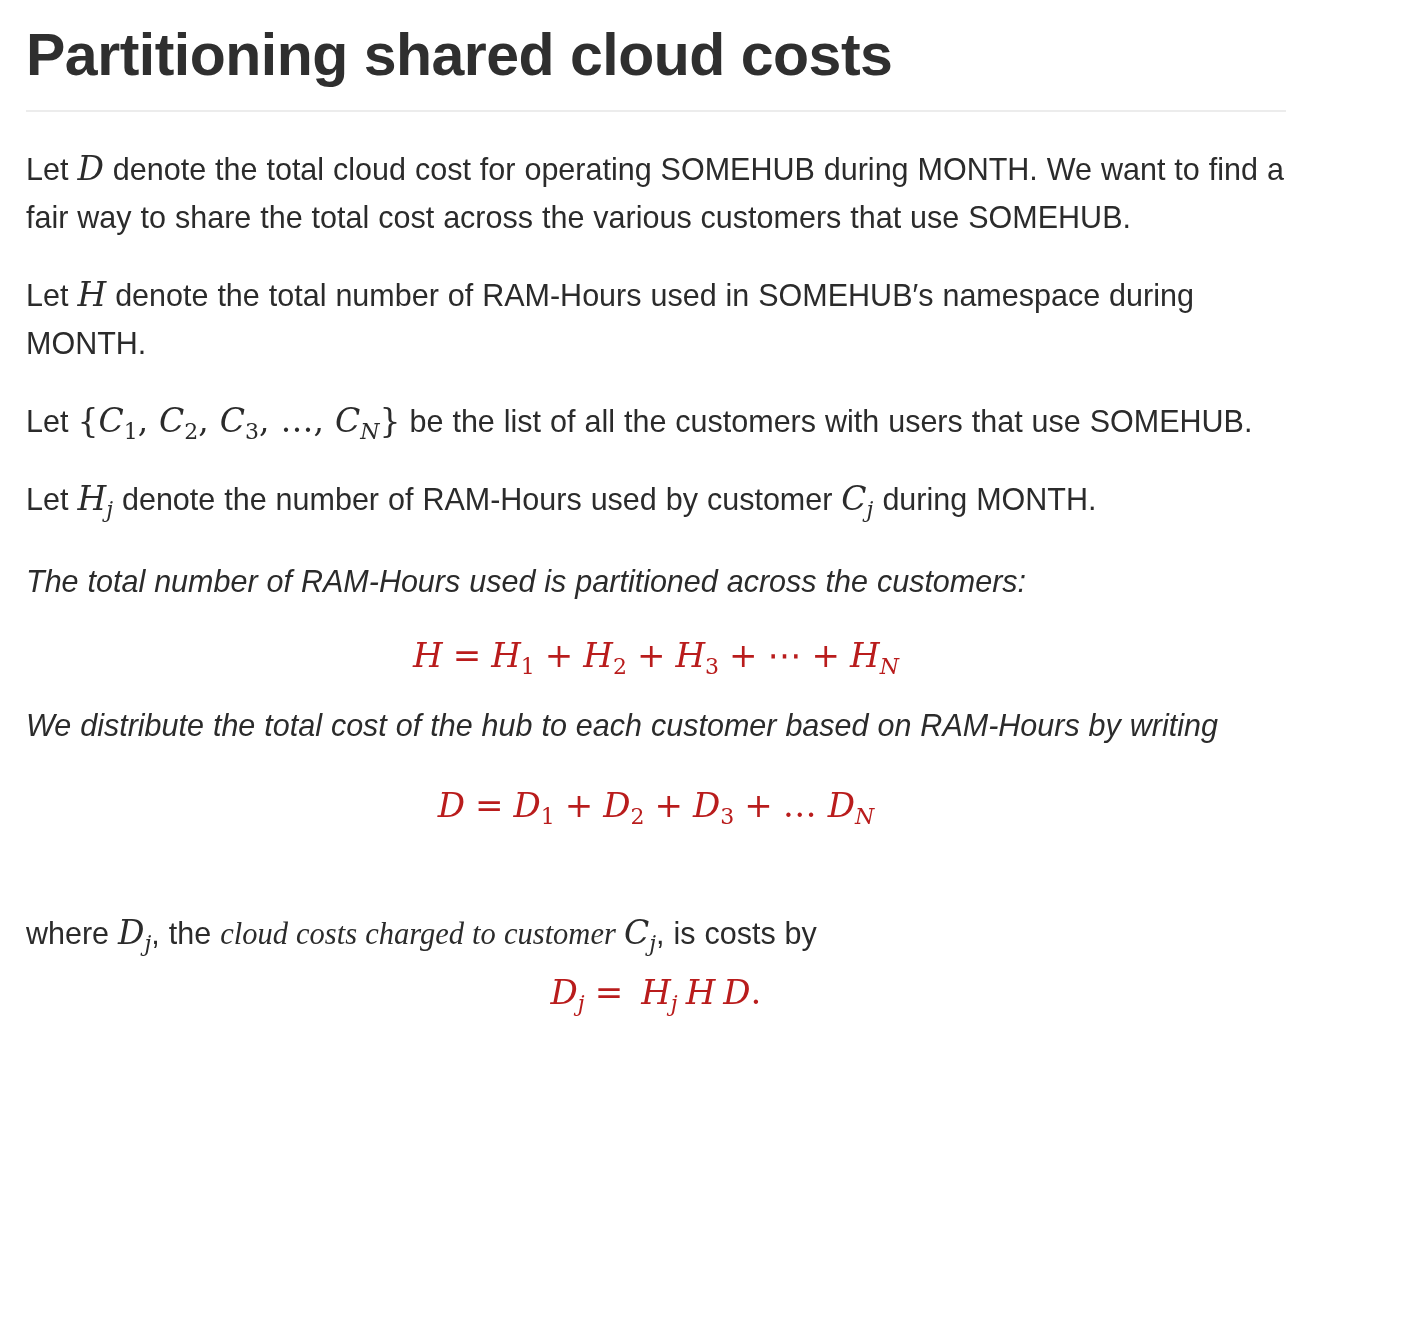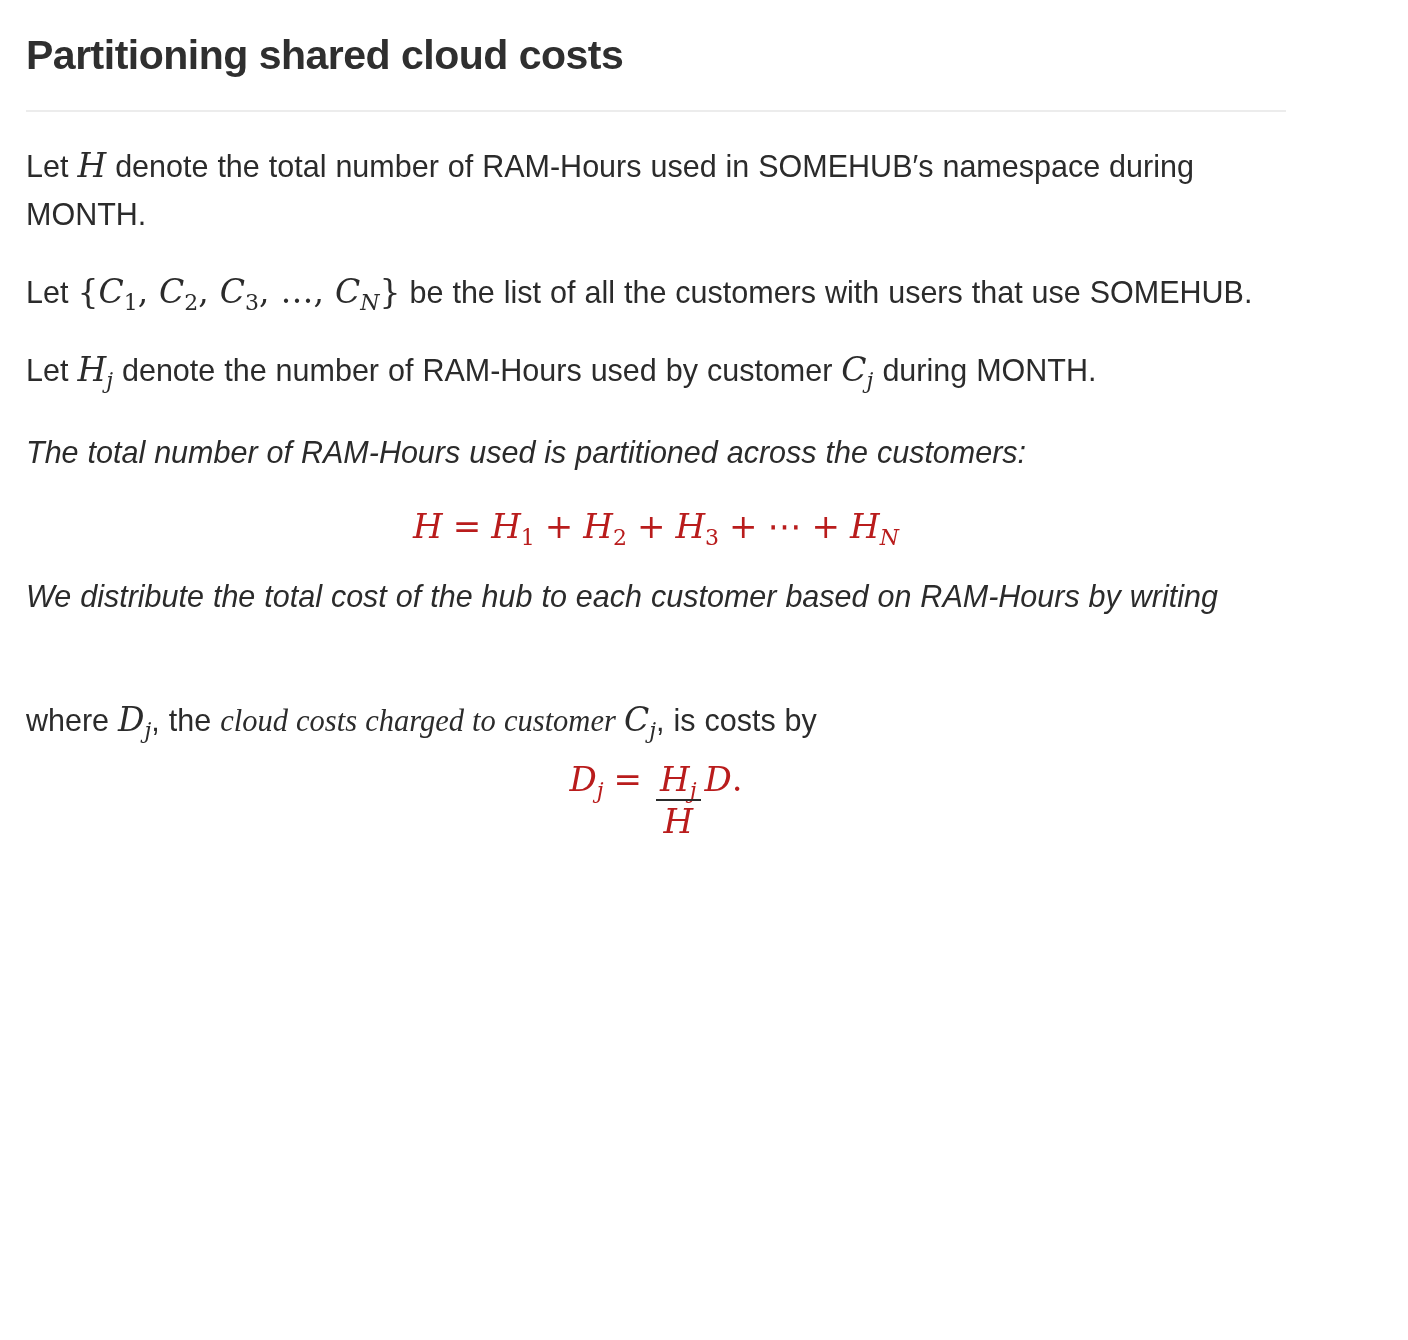--- a/index.html
+++ b/index.html
@@ -5,21 +5,21 @@
     html, body { margin: 0; padding: 0; background: #ffffff; }
     body {
       width: 1408px; height: 1340px; overflow: hidden;
       font-family: "Liberation Sans", sans-serif;
       color: #2b2b2b;
     }
     .page { position: relative; padding: 0 0 0 26px; width: 1260px; }
     h1 {
       margin: 0; padding-top: 20px;
       font-family: "Liberation Sans", sans-serif;
-      font-weight: 700; font-size: 41px; line-height: 70px;
+      font-weight: 700; font-size: 59px; line-height: 70px;
       color: #2f2f2f; letter-spacing: -0.5px;
     }
     .rule { height: 2px; background: #ececec; margin-top: 20px; width: 1260px; }
     p {
       margin: 0; font-size: 30.5px; line-height: 48px; color: #2b2b2b;
       word-spacing: 0.5px;
     }
     .m { font-family: "DejaVu Serif", "Liberation Serif", serif; font-style: italic; font-size: 33px; }
     .mr { font-family: "DejaVu Serif", "Liberation Serif", serif; font-style: normal; font-size: 33px; }
     sub.s { font-size: 22px; vertical-align: -7px; line-height: 0; }
@@ -31,46 +31,48 @@
     .p5 { margin-top: 34px; font-style: italic; }
     .eq {
       text-align: center; font-family: "DejaVu Serif", "Liberation Serif", serif;
       font-size: 34px; color: #b91c1c; width: 1260px;
     }
     .eq1 { margin-top: 22px; height: 56px; line-height: 56px; }
     .p6 { margin-top: 18px; font-style: italic; }
     .eq2 { margin-top: 28px; height: 56px; line-height: 56px; }
     .p7 { margin-top: 76px; }
     .eq3 { margin-top: 14px; height: 110px; display: flex; justify-content: center; align-items: flex-start; }
-    .frac { display: inline-flex; flex-direction: column; align-items: center; margin: 0 4px; vertical-align: middle; }
+    .frac { display: inline-flex; flex-direction: row; align-items: center; margin: 0 4px; vertical-align: middle; }
     .frac .num, .frac .den { font-style: italic; font-size: 34px; line-height: 40px; padding: 0 4px; }
     .frac .bar { height: 2px; background: #2b2b2b; width: 100%; }
     .op { font-style: normal; margin: 0 10px; }
     em.it { font-style: italic; font-family: Liberation Serif, serif; }
   </style>
 </head>
 <body>
 
 <div class="page">
   <h1>Partitioning shared cloud costs</h1>
   <div class="rule"></div>
 
+  <p class="p1"><span>Let </span><span class="m">D</span><span> denote the total cloud cost for operating SOMEHUB during MONTH. We want to find a fair way to share the total cost across the various customers that use SOMEHUB.</span></p>
 
   <p class="p2"><span>Let </span><span class="m">H</span><span> denote the total number of RAM-Hours used in SOMEHUB′s namespace during MONTH.</span></p>
 
   <p class="p3"><span>Let </span><span class="mr">{</span><span class="m">C</span><sub class="s mr">1</sub><span class="mr">, </span><span class="m">C</span><sub class="s mr">2</sub><span class="mr">, </span><span class="m">C</span><sub class="s mr">3</sub><span class="mr">, </span><span class="mr">…</span><span class="mr">, </span><span class="m">C</span><sub class="si">N</sub><span class="mr">}</span><span> be the list of all the customers with users that use SOMEHUB.</span></p>
 
   <p class="p4"><span>Let </span><span class="m">H</span><sub class="si">j</sub><span> denote the number of RAM-Hours used by customer </span><span class="m">C</span><sub class="si">j</sub><span> during MONTH.</span></p>
 
   <p class="p5">The total number of RAM-Hours used is partitioned across the customers:</p>
 
   <div class="eq eq1"><i>H</i><span class="op">=</span><i>H</i><sub class="s">1</sub><span class="op">+</span><i>H</i><sub class="s">2</sub><span class="op">+</span><i>H</i><sub class="s">3</sub><span class="op">+</span><span>⋯</span><span class="op">+</span><i>H</i><sub class="si">N</sub></div>
 
   <p class="p6">We distribute the total cost of the hub to each customer based on RAM-Hours by writing</p>
 
+  <div class="eq eq2"><i>D</i><span class="op">=</span><i>D</i><sub class="s">1</sub><span class="op">+</span><i>D</i><sub class="s">2</sub><span class="op">+</span><i>D</i><sub class="s">3</sub><span class="op">+</span><span>…</span> <i>D</i><sub class="si">N</sub></div>
 
   <p class="p7"><span>where </span><span class="m">D</span><sub class="si">j</sub><span>, the </span><em class="it">cloud costs charged to customer </em><span class="m">C</span><sub class="si">j</sub><span>, is costs by</span></p>
 
   <div class="eq eq3">
     <span><i>D</i><sub class="si">j</sub></span>
     <span class="op">=</span>
     <span class="frac">
       <span class="num"><span>H</span><sub class="si">j</sub></span>
       <span class="bar"></span>
       <span class="den">H</span>

